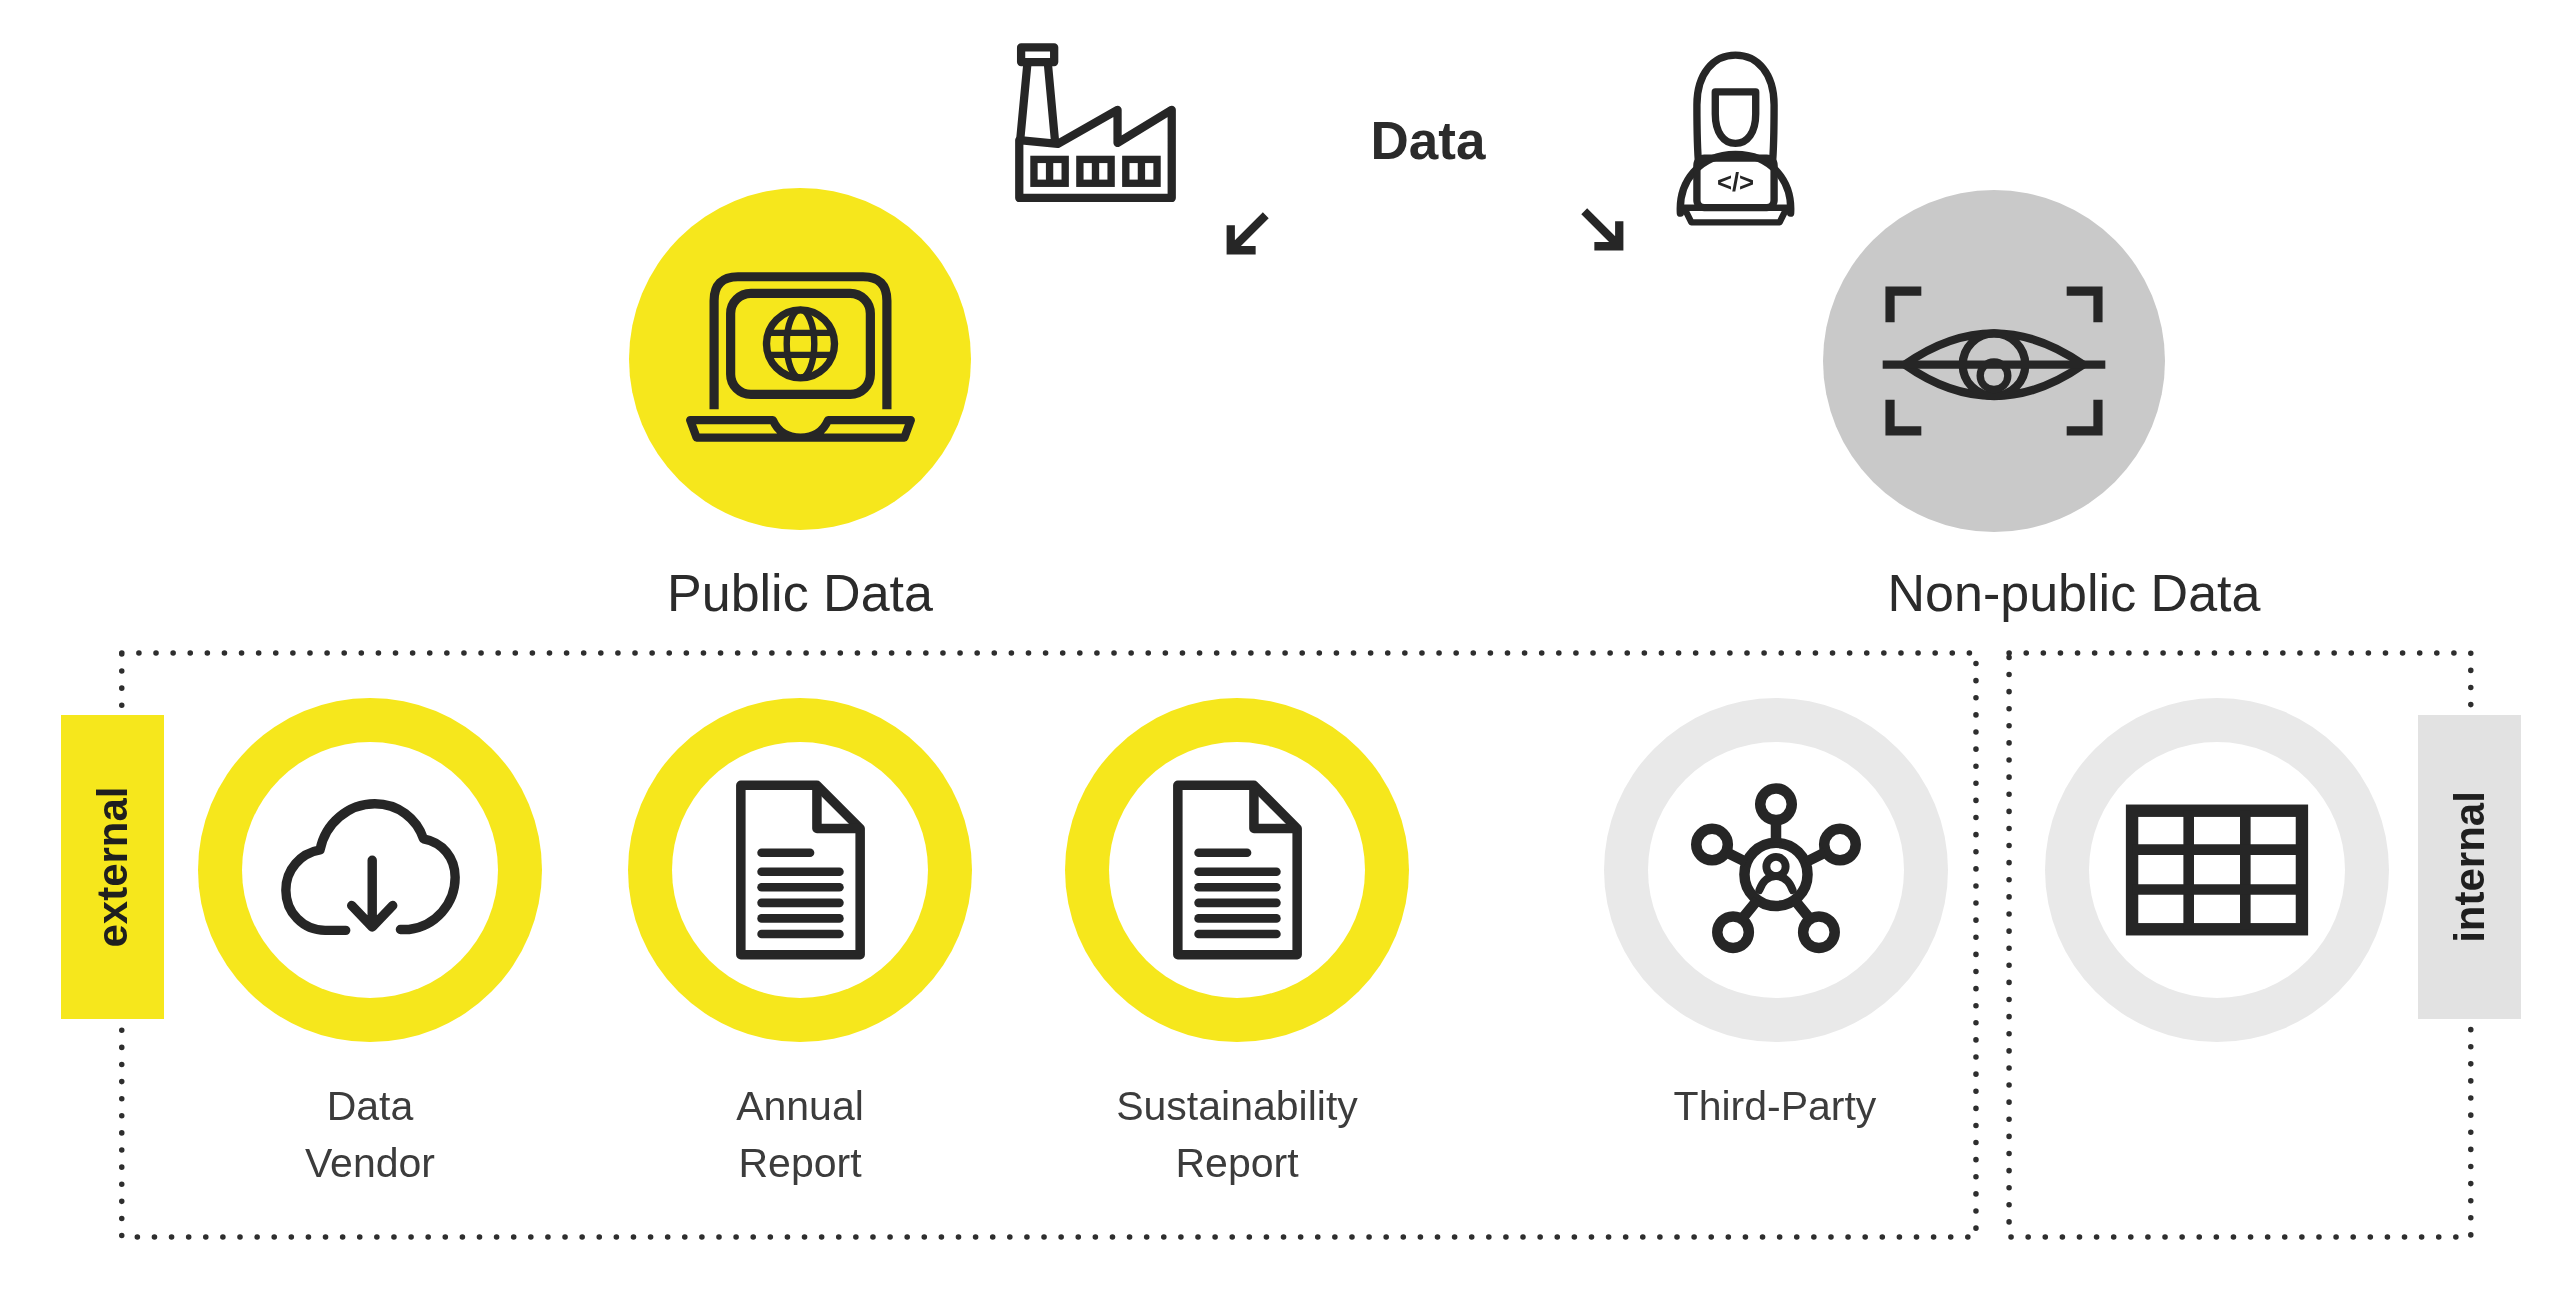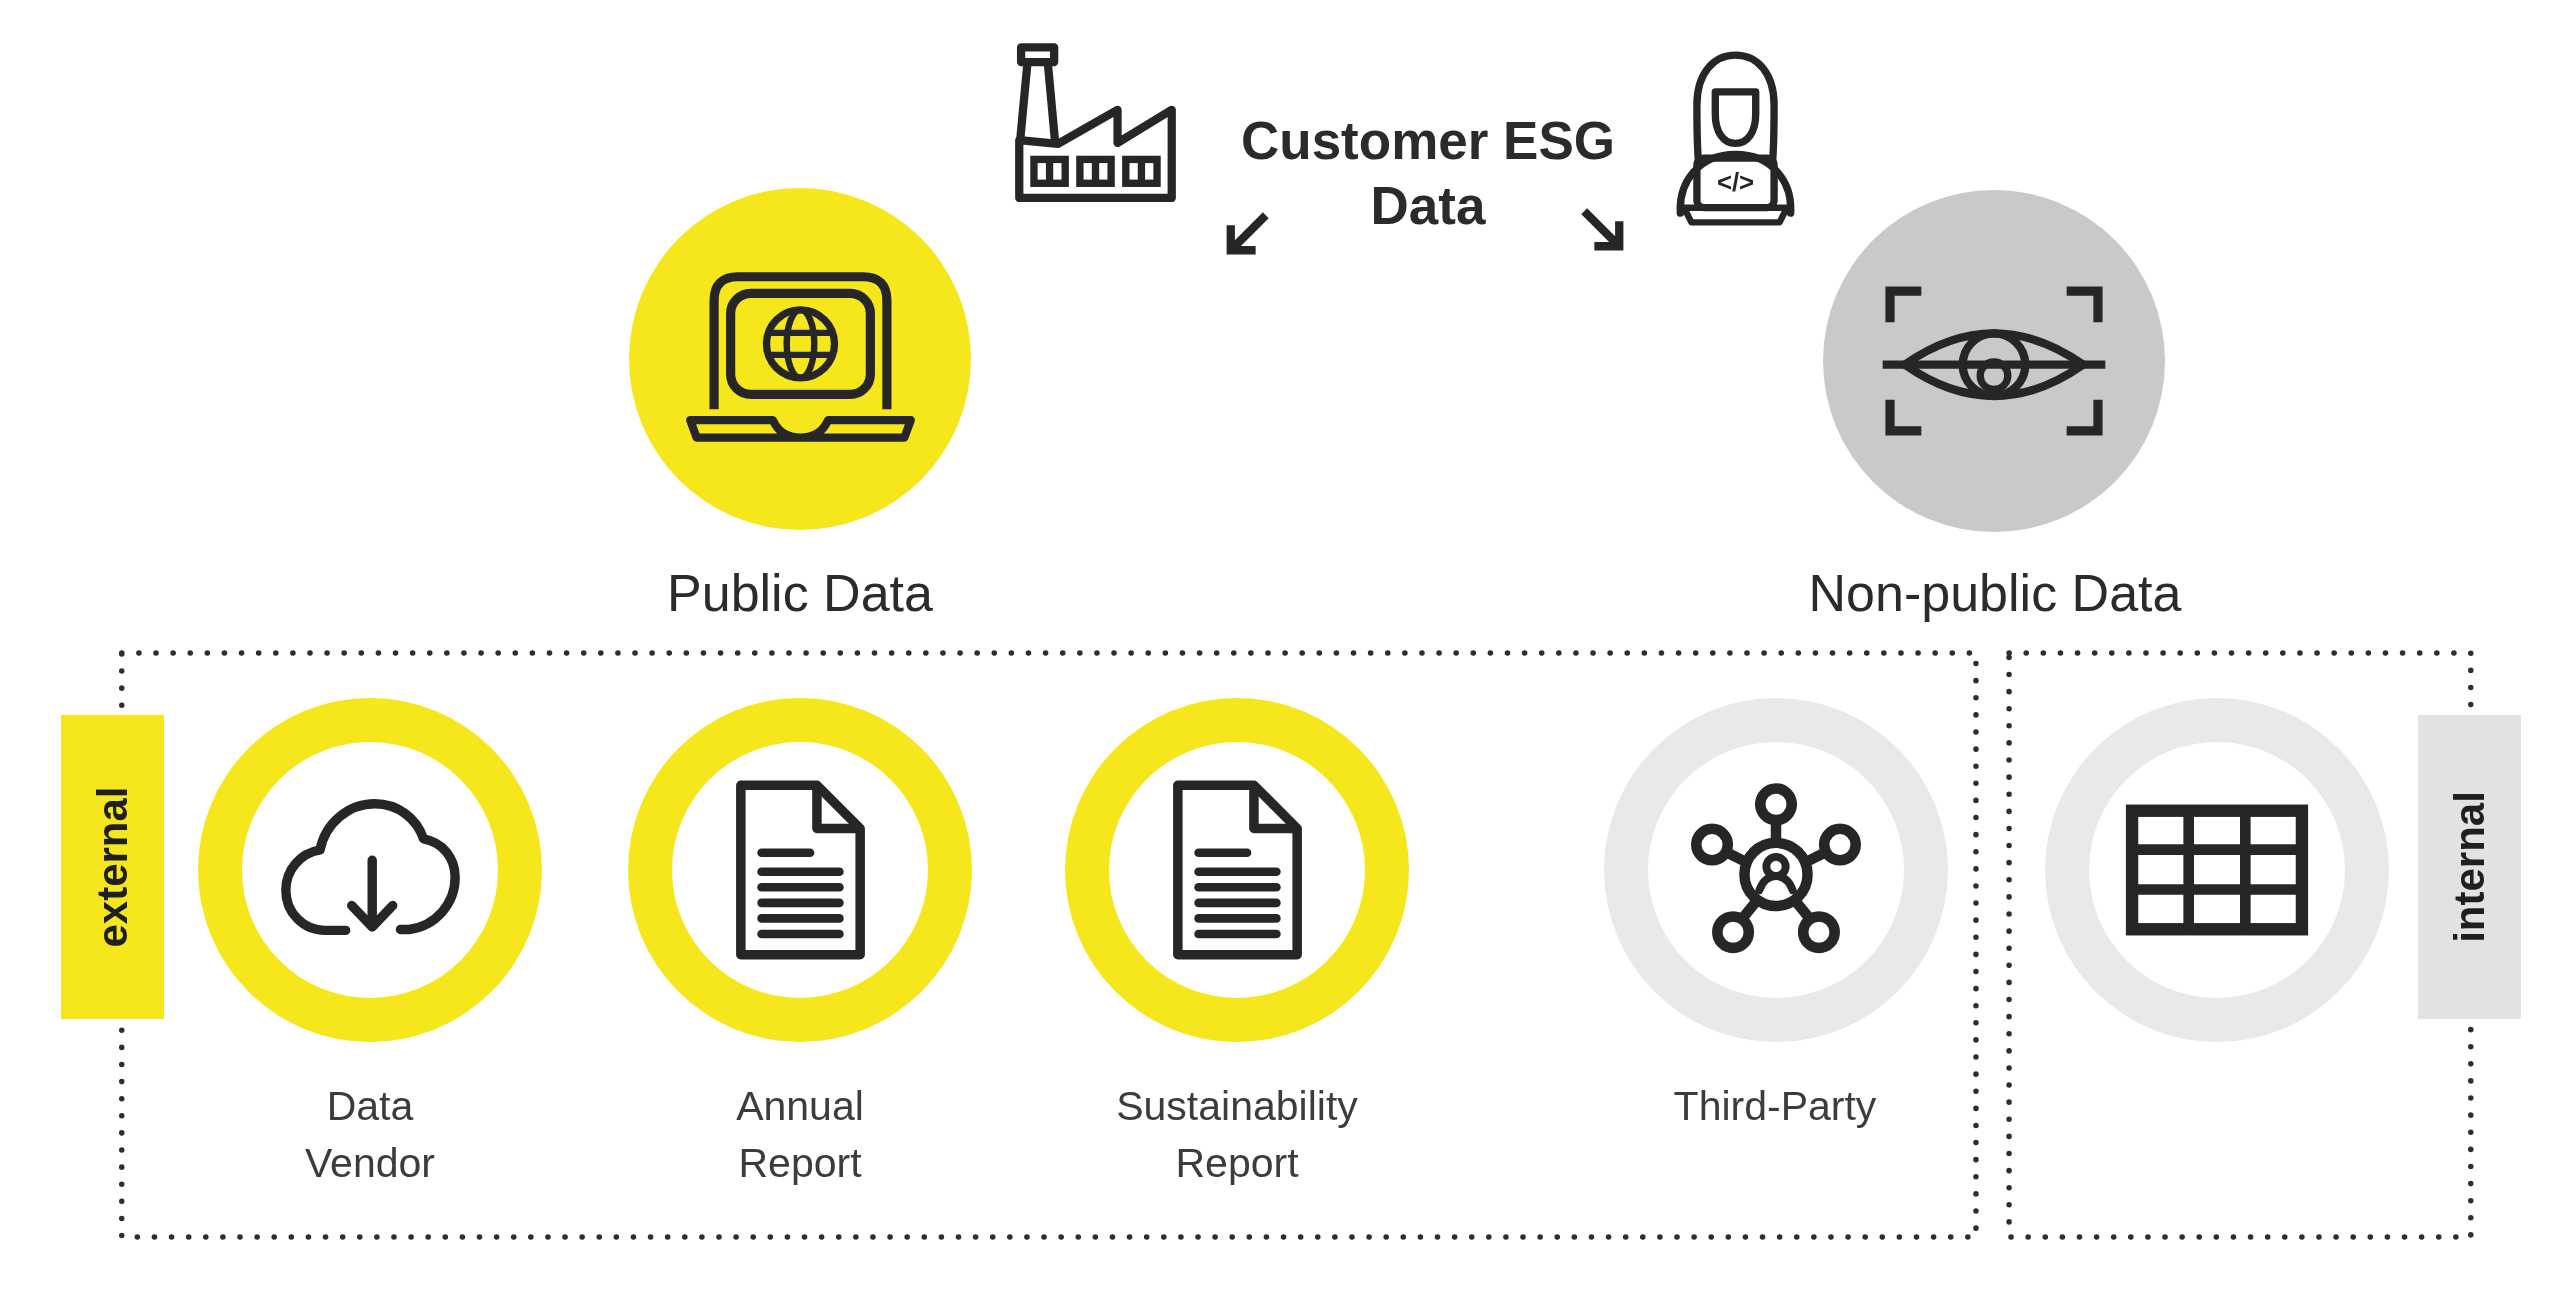--- a/index.html
+++ b/index.html
@@ -29,21 +29,21 @@
   .arrow-right{left:1575px;top:202px;}
 
   
   .branch-circle{width:342px;height:342px;border-radius:50%;display:flex;align-items:center;justify-content:center;}
   .branch-circle.public{left:629px;top:188px;background:var(--c-yellow);}
   .branch-circle.nonpublic{left:1823px;top:190px;background:var(--c-gray-circle);}
   .branch-label{
     top:563px;width:552px;text-align:center;font-size:52px;font-weight:normal;color:var(--c-ink);
   }
   .branch-label.public{left:524px;}
-  .branch-label.nonpublic{left:1719px;}
+  .branch-label.nonpublic{left:1798px;}
 
   
   .boxes{left:0;top:0;}
 
   
   .zone-tab{
     width:103px;height:304px;display:flex;align-items:center;justify-content:center;z-index:3;
   }
   .zone-tab span{
     transform:rotate(-90deg);white-space:nowrap;font-size:42px;font-weight:bold;color:#1F1F1F;
@@ -86,21 +86,20 @@
       <rect x="28" y="130" width="34" height="26"></rect>
         <line x1="45" y1="130" x2="45" y2="156"></line>
       <rect x="78" y="130" width="34" height="26"></rect>
         <line x1="95" y1="130" x2="95" y2="156"></line>
       <rect x="128" y="130" width="34" height="26"></rect>
         <line x1="145" y1="130" x2="145" y2="156"></line>
     </g>
   </svg>
 
   <div class="abs title">
-    <div>Customer ESG</div>
     <div>Data</div>
   </div>
 
   <svg class="abs" style="left:1662px;top:44px;" width="147" height="184" viewBox="0 0 160 200">
     <path class="icon-stroke" stroke-width="8" stroke-linecap="round" d="M40,132 C38,112 38,96 38,66 C38,32 56,12 80,12 C104,12 122,32 122,66 C122,96 122,112 120,132"></path>
     <path class="icon-stroke" stroke-width="8" stroke-linejoin="round" d="M58,52 H102 V76 C102,96 93,108 80,108 C67,108 58,96 58,76 Z"></path>
     <path class="icon-stroke" stroke-width="8" stroke-linecap="round" d="M20,184 C18,150 40,120 80,120 C120,120 142,150 140,184"></path>
     <rect x="38" y="124" width="84" height="54" rx="8" fill="#fff" class="icon-stroke" stroke-width="8"></rect>
     <text x="80" y="160" text-anchor="middle" font-family="Liberation Sans, sans-serif" font-size="28" font-weight="bold" fill="#262626">&lt;/&gt;</text>
     <path class="icon-stroke" stroke-width="7" stroke-linejoin="round" d="M24,178 H136 L128,194 H32 Z" fill="#fff"></path>

